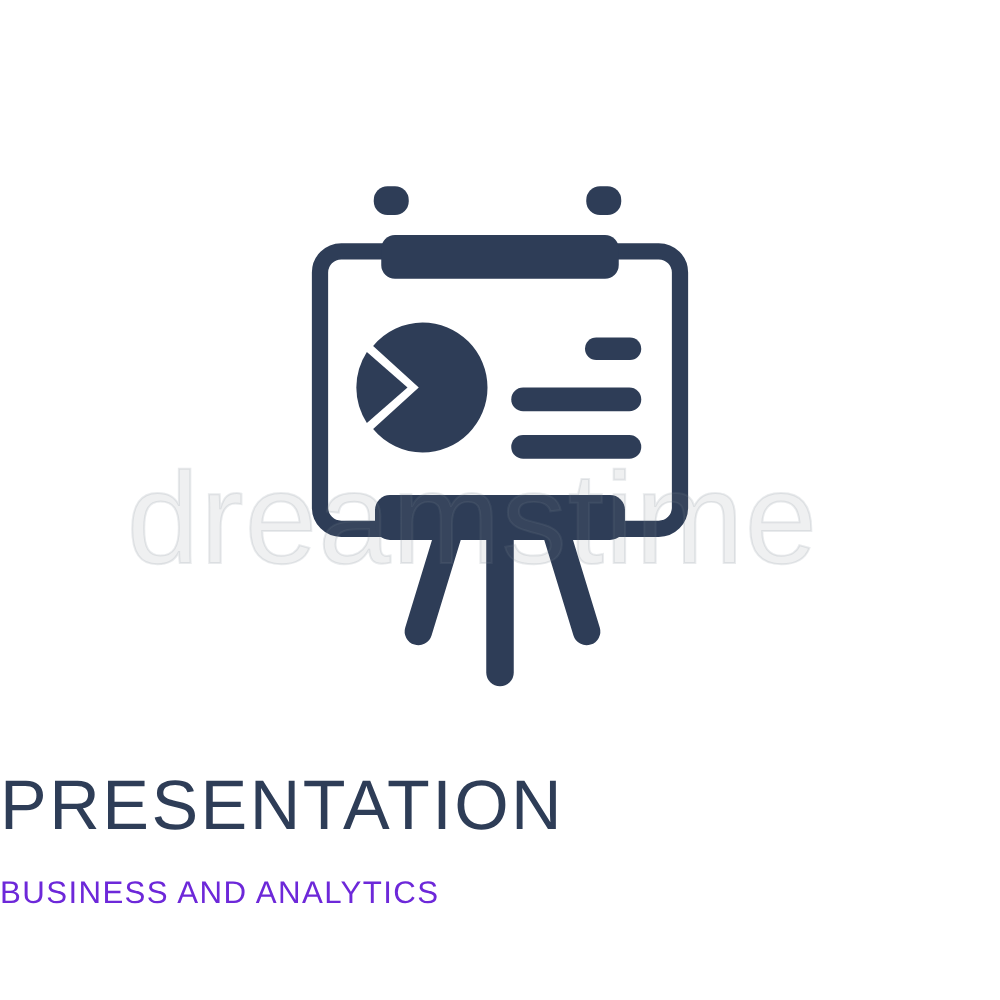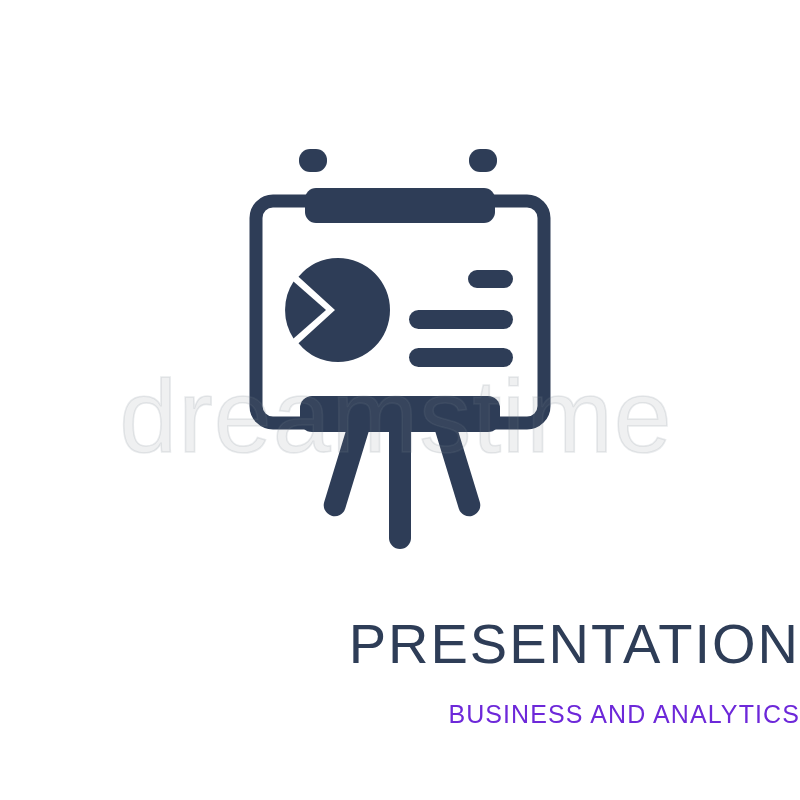--- a/index.html
+++ b/index.html
@@ -33,21 +33,21 @@
   .icon-svg {
     display: block;
     width: 800px;
     height: 620px;
   }
   .caption-block {
     position: absolute;
     left: 0;
     top: 612px;
     width: 800px;
-    text-align: right;
+    text-align: left;
   }
   .title {
     display: block;
     font-family: "Liberation Sans", sans-serif;
     font-size: 56px;
     font-weight: 300;
     letter-spacing: 2.0px;
     color: #2e3d57;
     line-height: 1.16;
     white-space: nowrap;
@@ -65,21 +65,20 @@
     white-space: nowrap;
     margin-top: 22px;
   }
   .wm-layer {
     position: absolute;
     left: 0;
     top: 0;
     width: 756px;
     height: 800px;
     pointer-events: none;
-    padding-left: 36px;
   }
   .wm-text {
     position: absolute;
     left: 50%;
     top: 416px;
     transform: translate(-50%, -50%);
     font-family: "Liberation Sans", sans-serif;
     font-size: 104px;
     font-weight: 400;
     letter-spacing: 1px;

